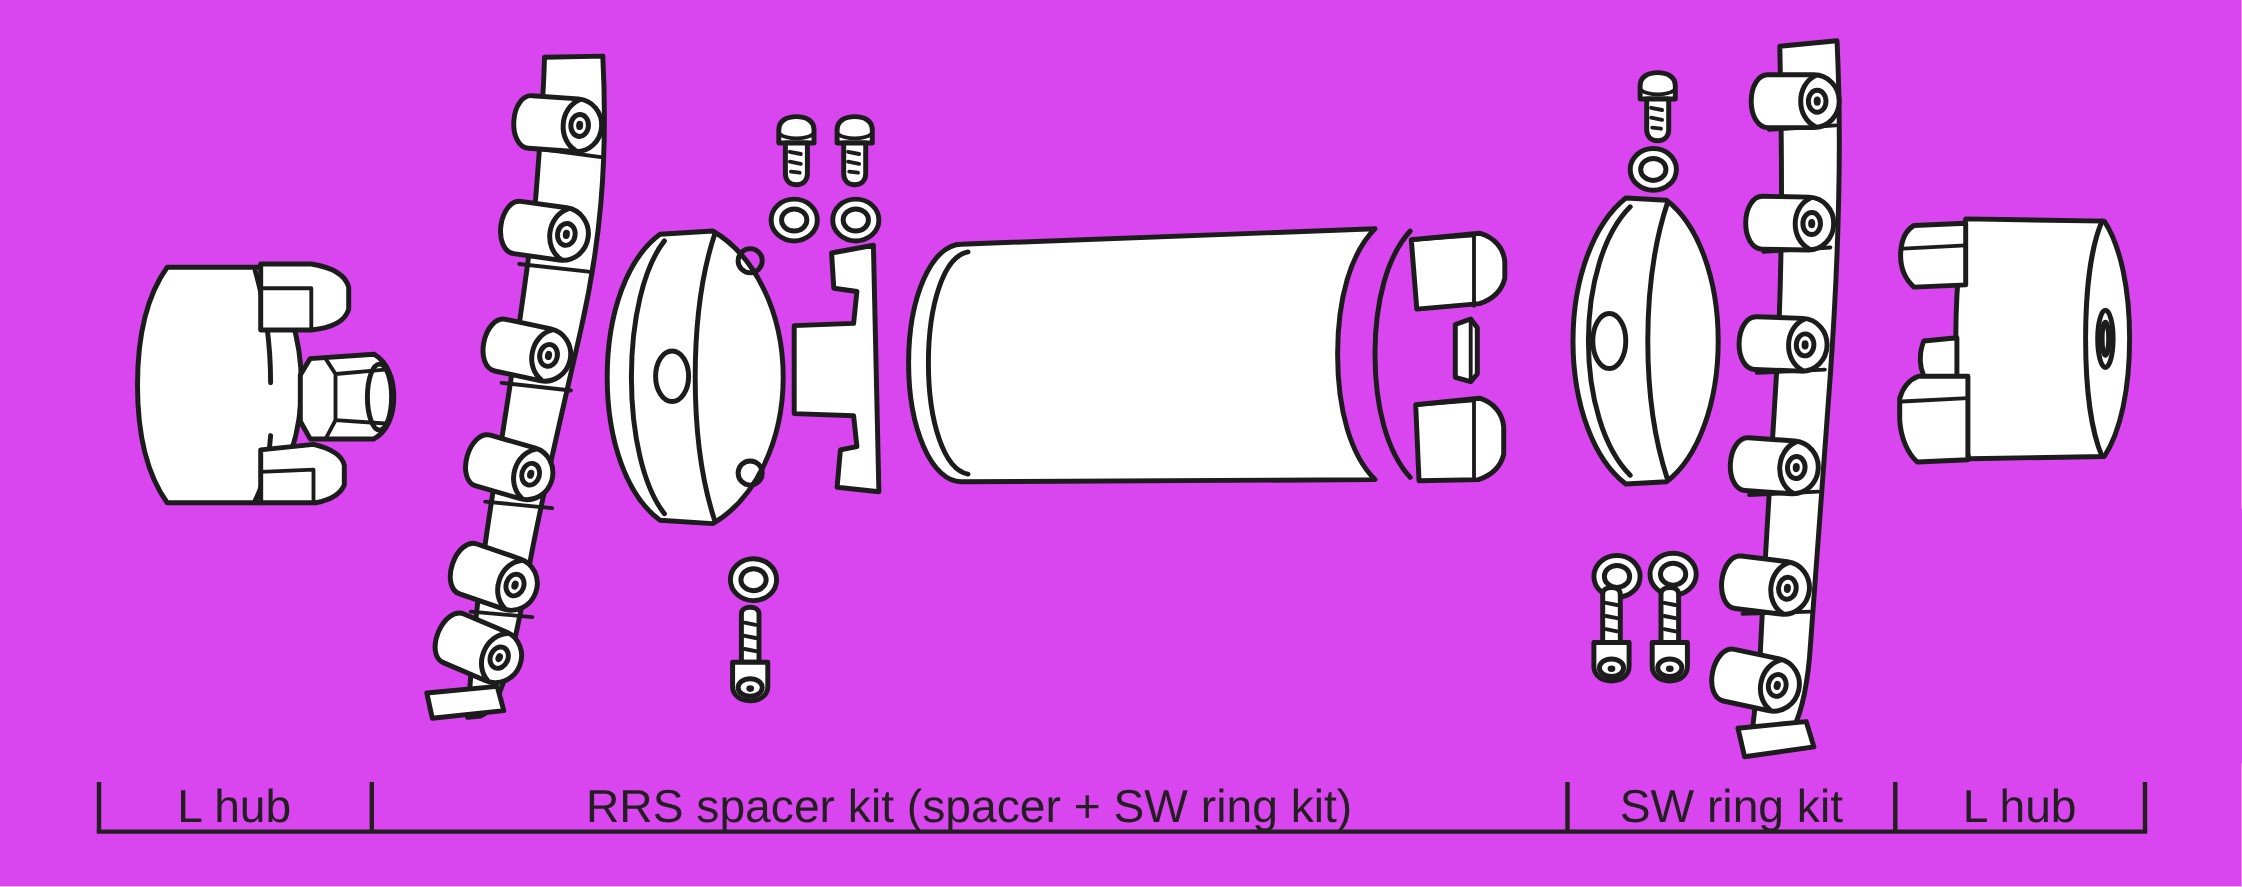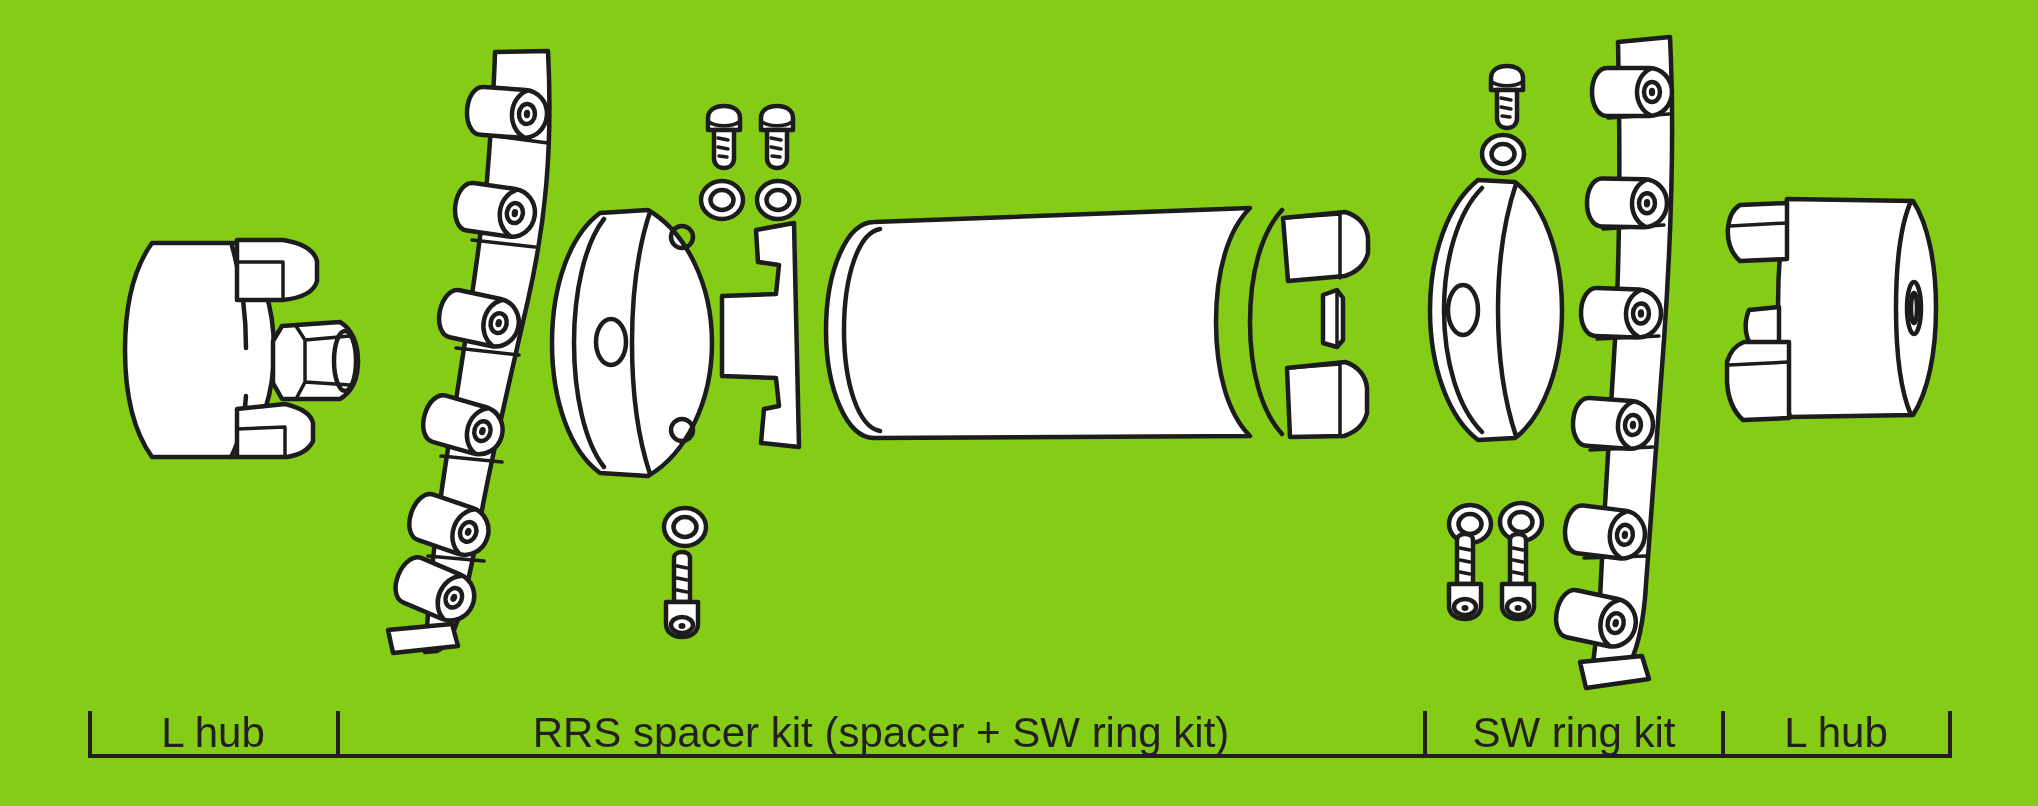--- a/index.html
+++ b/index.html
@@ -1,19 +1,19 @@
 <!DOCTYPE html>
 <html><head>
 <meta charset="utf-8">
 <style>
   html,body{margin:0;padding:0;background:#ffffff;}
   .stage{
     position:relative;
     width:2038px;height:806px;
-    background:#84cc16;
+    background:#d946ef;
     overflow:hidden;
     font-family:"Liberation Sans", sans-serif;
   }
   svg{position:absolute;inset:0;display:block;}
   .s{fill:#ffffff;stroke:#1c1c1c;stroke-width:4.5;stroke-linecap:round;stroke-linejoin:round;}
   .ln{fill:none;stroke:#1c1c1c;stroke-width:4.5;stroke-linecap:round;stroke-linejoin:round;}
   .thin{fill:none;stroke:#1c1c1c;stroke-width:3.5;stroke-linecap:round;}
   .cap{stroke:#231f20;stroke-width:4;}
   .caption-text{
     font-family:"Liberation Sans", sans-serif;

